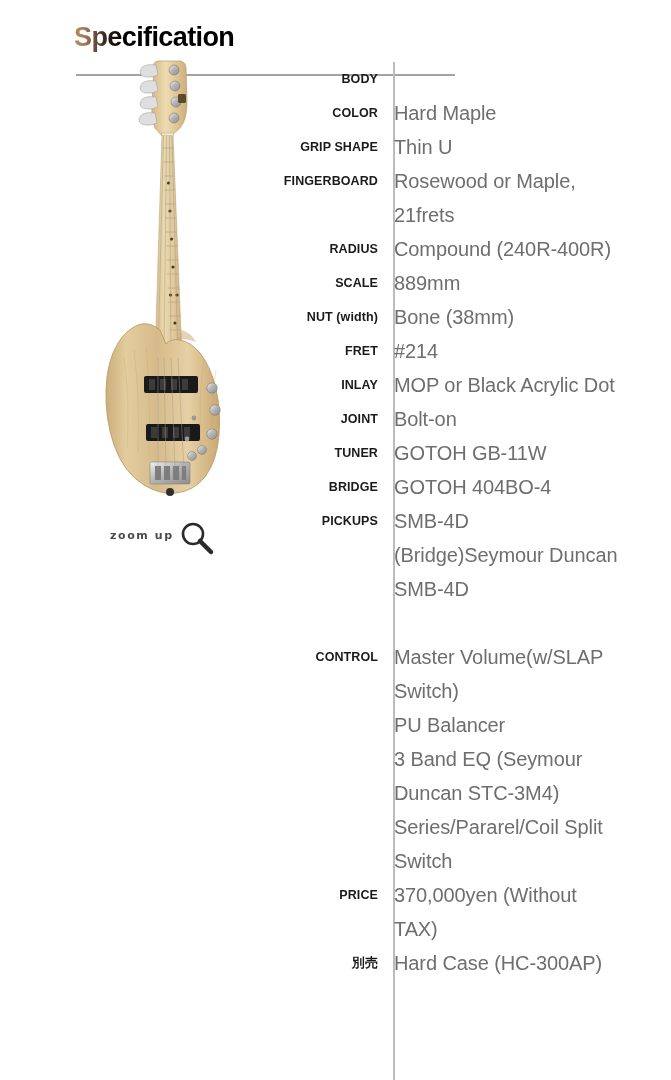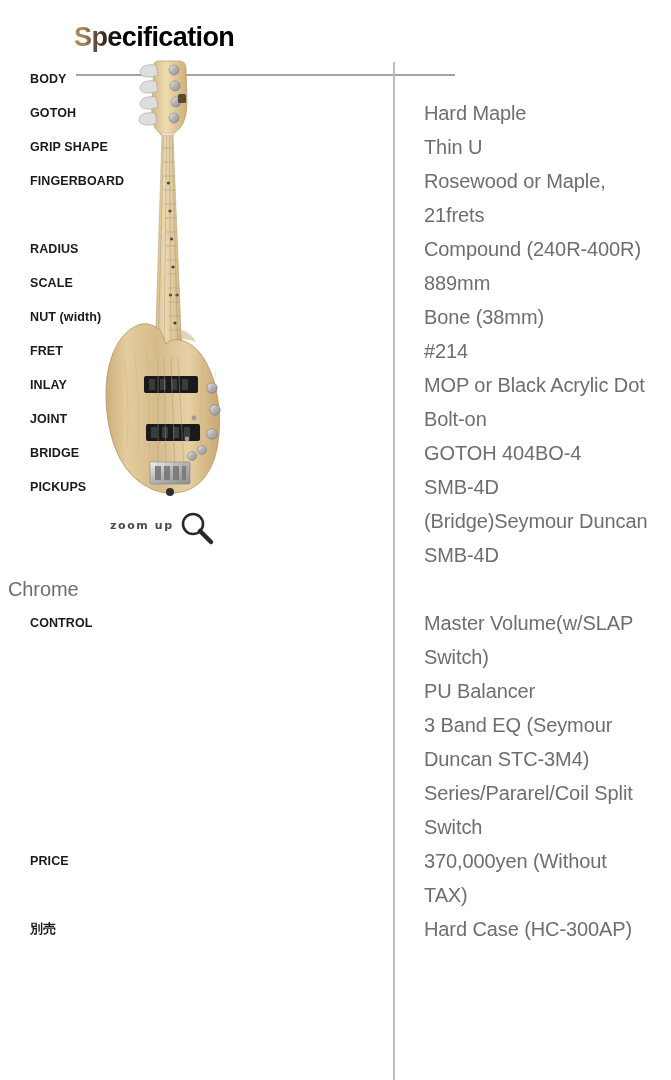--- a/index.html
+++ b/index.html
@@ -58,21 +58,21 @@
   #guitar-image {
     position: absolute;
     left: 0;
     top: 0;
     width: 162px;
     height: 455px;
   }
   #zoom-up-control {
     position: absolute;
     left: 8px;
-    top: 452px;
+    top: 462px;
     width: 150px;
     height: 36px;
   }
   #zoom-up-label {
     position: absolute;
     left: 6px;
     top: 9px;
     font-size: 11px;
     font-weight: bold;
     letter-spacing: 1.6px;
@@ -96,31 +96,30 @@
   }
   .spec-row {
     position: relative;
     display: flex;
     align-items: flex-start;
     min-height: 34px;
   }
   .spec-label-cell {
     width: 386px;
     flex: 0 0 386px;
-    text-align: left;
+    text-align: right;
     padding-right: 8px;
     box-sizing: border-box;
     font-size: 12.5px;
     font-weight: bold;
     color: #1a1a1a;
     letter-spacing: 0.1px;
     line-height: 34px;
     white-space: nowrap;
     font-family: "Liberation Sans", sans-serif;
-    margin-left: 30px;
   }
   .spec-label-cell.jp {
     font-family: "DejaVu Sans", sans-serif;
     font-size: 13px;
   }
   .spec-value-cell {
     flex: 1 1 auto;
     padding-left: 8px;
     box-sizing: border-box;
     font-size: 20px;
@@ -330,21 +329,21 @@
   </div>
 </div>
 
 <div id="spec-table">
   <div id="spec-divider" style="height: 1020px; background: rgb(188, 188, 188);"></div>
   <div id="spec-rows">
       <div class="spec-row">
         <div class="spec-label-cell">BODY</div>
       </div>
       <div class="spec-row">
-        <div class="spec-label-cell">GOTOH</div>
+        <div class="spec-label-cell">COLOR</div>
         <div class="spec-value-cell">
           <span class="spec-value-line">Hard Maple</span>
         </div>
       </div>
       <div class="spec-row">
         <div class="spec-label-cell">GRIP SHAPE</div>
         <div class="spec-value-cell">
           <span class="spec-value-line">Thin U</span>
         </div>
       </div>
@@ -382,40 +381,43 @@
       <div class="spec-row">
         <div class="spec-label-cell">INLAY</div>
         <div class="spec-value-cell">
           <span class="spec-value-line">MOP or Black Acrylic Dot</span>
         </div>
       </div>
       <div class="spec-row">
         <div class="spec-label-cell">JOINT</div>
         <div class="spec-value-cell">
           <span class="spec-value-line">Bolt-on</span>
+        </div>
+      </div>
+      <div class="spec-row">
+        <div class="spec-label-cell">TUNER</div>
+        <div class="spec-value-cell">
+          <span class="spec-value-line">GOTOH GB-11W</span>
         </div>
       </div>
       <div class="spec-row">
         <div class="spec-label-cell">BRIDGE</div>
         <div class="spec-value-cell">
           <span class="spec-value-line">GOTOH 404BO-4</span>
         </div>
       </div>
       <div class="spec-row">
         <div class="spec-label-cell">PICKUPS</div>
         <div class="spec-value-cell">
           <span class="spec-value-line">SMB-4D</span>
           <span class="spec-value-line">(Bridge)Seymour Duncan</span>
           <span class="spec-value-line">SMB-4D</span>
         </div>
       </div>
       <div class="spec-row">
-        <div class="spec-value-cell">
-          <span class="spec-value-line">Chrome</span>
-        </div>
       </div>
       <div class="spec-row">
         <div class="spec-label-cell">CONTROL</div>
         <div class="spec-value-cell">
           <span class="spec-value-line">Master Volume(w/SLAP</span>
           <span class="spec-value-line">Switch)</span>
           <span class="spec-value-line">PU Balancer</span>
           <span class="spec-value-line">3 Band EQ (Seymour</span>
           <span class="spec-value-line">Duncan STC-3M4)</span>
           <span class="spec-value-line">Series/Pararel/Coil Split</span>

